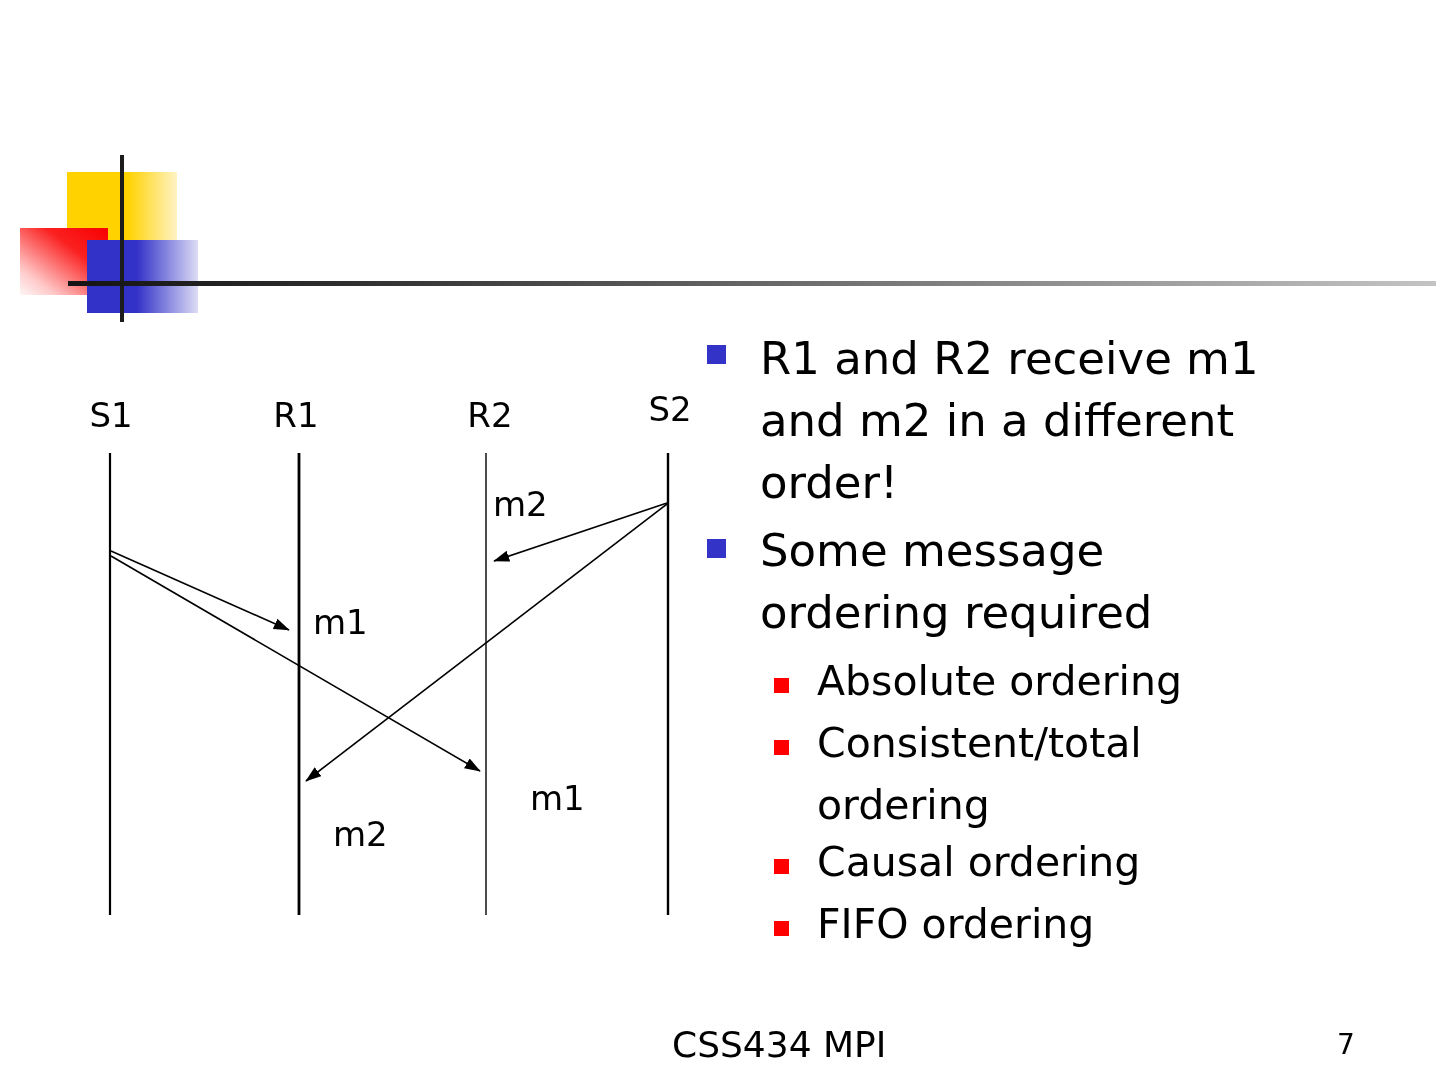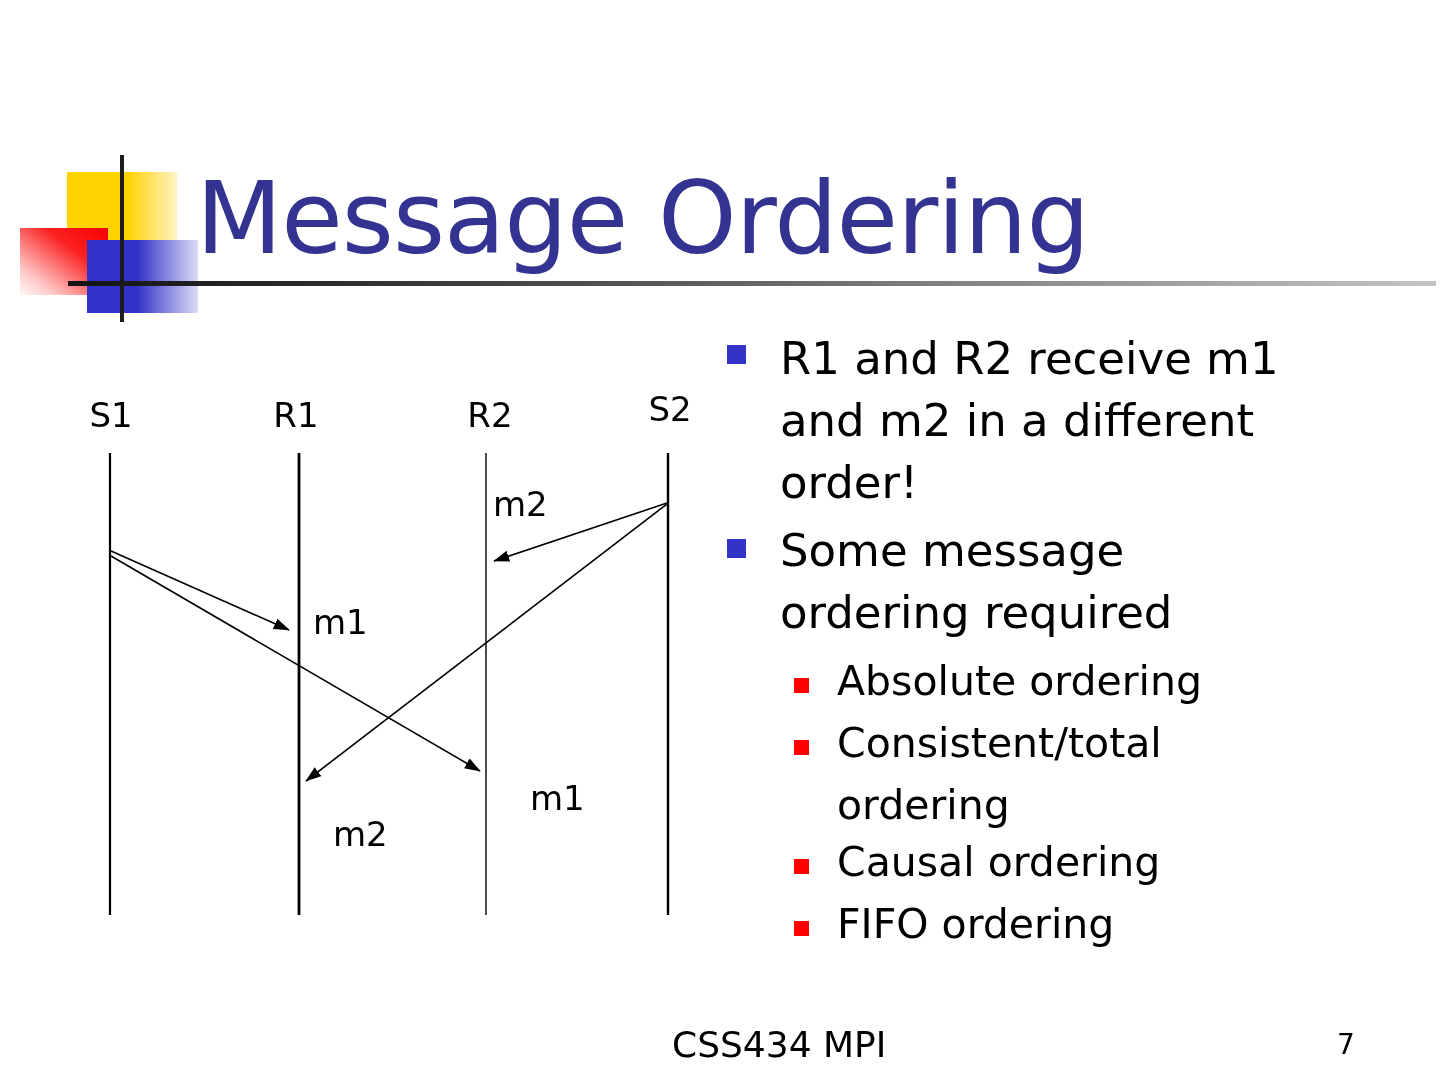--- a/index.html
+++ b/index.html
@@ -25,21 +25,21 @@
     letter-spacing:-1px;white-space:nowrap;
   }
 
   
   .diagram{position:absolute;left:0;top:380px;width:720px;height:560px;}
   .diagram text{font-family:"DejaVu Sans",sans-serif;font-size:34px;fill:#000;}
   .diagram .lifeline{stroke:#000;}
   .diagram .msg{stroke:#000;stroke-width:1.6;fill:none;}
 
   
-  .bullets{position:absolute;left:727px;top:0;width:680px;height:1080px;}
+  .bullets{position:absolute;left:707px;top:0;width:680px;height:1080px;}
   .b{position:absolute;left:0;width:680px;}
   .b .ln{white-space:nowrap;}
   .lv1{padding-left:53px;font-size:45px;line-height:62px;}
   .lv2{padding-left:110px;font-size:41px;line-height:62px;}
   .sq{position:absolute;display:block;}
   .sq.blue{left:0;width:19px;height:19px;background:#3333c8;}
   .sq.red{left:67px;width:15px;height:15px;background:#ff0000;}
 
   
   .footer{position:absolute;left:672px;top:1029px;font-size:36px;line-height:32px;}
@@ -48,21 +48,20 @@
 </head>
 <body>
 
 <div class="slide">
 
   <div class="deco-yellow"></div>
   <div class="deco-red"></div>
   <div class="deco-blue"></div>
   <div class="deco-vline"></div>
 
-  <h1 class="title">Message Ordering</h1>
   <div class="deco-hline"></div>
 
   <svg class="diagram" viewBox="0 0 720 560">
     <defs>
       <marker id="arrowhead" markerWidth="11" markerHeight="8" refX="9.5" refY="3.5" orient="auto" markerUnits="strokeWidth">
         <path d="M0,0 L10,3.5 L0,7 Z" fill="#000"></path>
       </marker>
     </defs>
 
     <text x="111" y="47" text-anchor="middle">S1</text>

